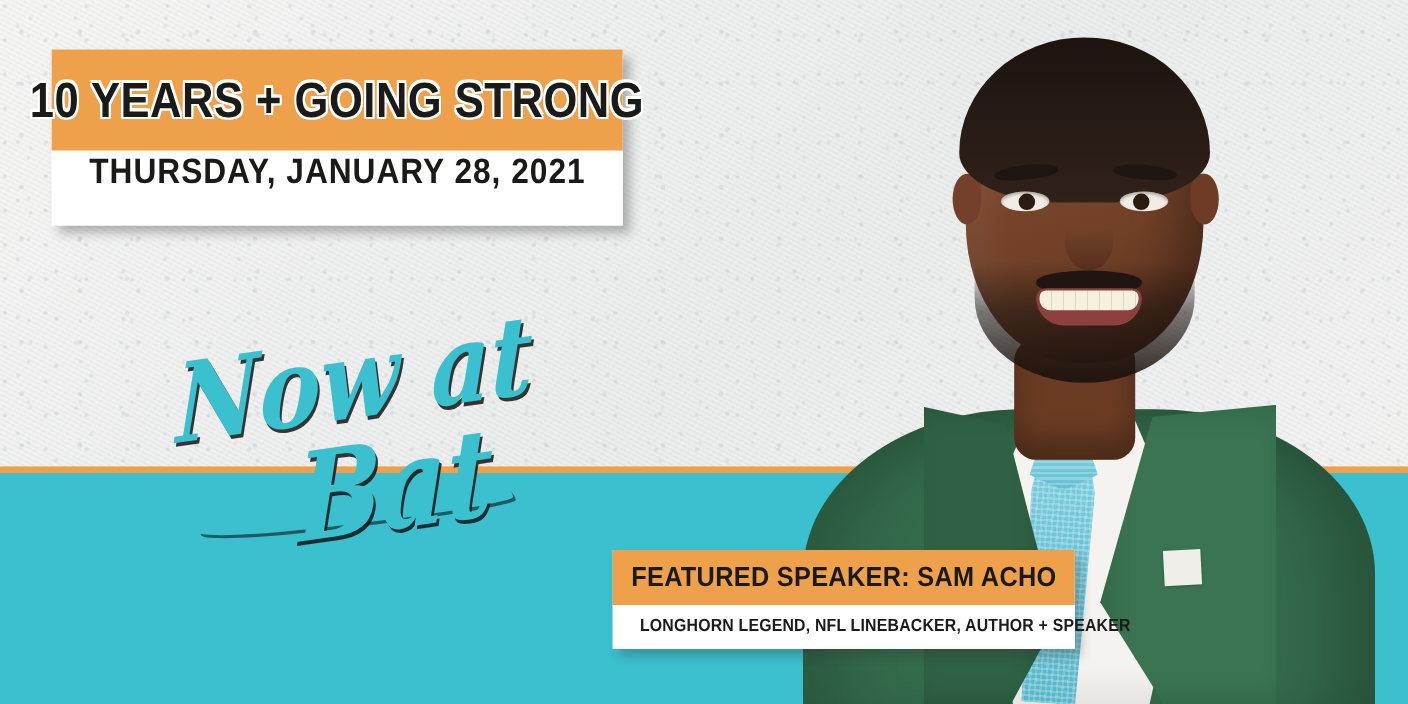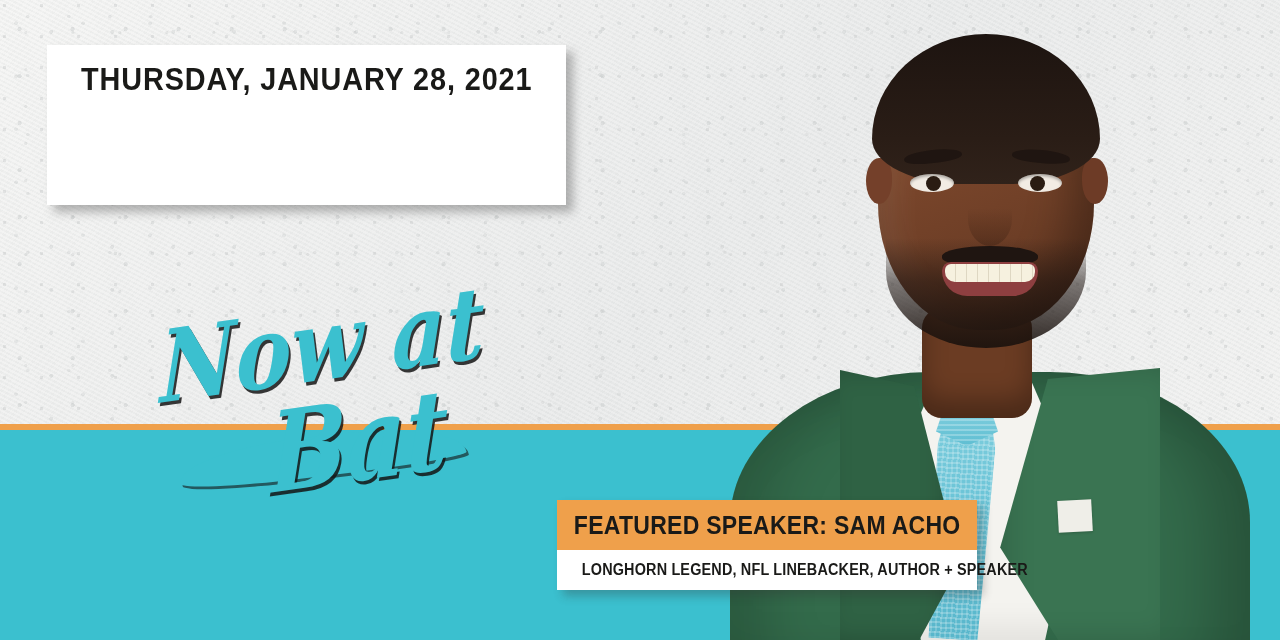--- a/index.html
+++ b/index.html
@@ -49,21 +49,21 @@
     position:absolute;left:47px;top:45px;width:519px;height:160px;
     background:#ffffff;
     box-shadow:7px 7px 9px rgba(60,60,60,.36);
   }
   .top-banner-orange{
     height:92px;background:#efa04b;
     display:flex;align-items:center;justify-content:center;
   }
   .top-banner-white{
     height:68px;background:#ffffff;
-    display:flex;align-items:center;justify-content:center;
+    display:flex;justify-content:center;
   }
   .headline{
     font-family:"Liberation Sans", sans-serif;
     font-weight:700;font-size:45px;letter-spacing:.5px;
     color:#1a1a18;text-transform:uppercase;
     transform:scaleX(.88);transform-origin:center;
     white-space:nowrap;
     text-shadow:
       -2px 0 0 #fff, 2px 0 0 #fff, 0 -2px 0 #fff, 0 2px 0 #fff,
       -2px -2px 0 #fff, 2px -2px 0 #fff, -2px 2px 0 #fff, 2px 2px 0 #fff;
@@ -314,20 +314,23 @@
 
 
   <div class="script-wrap">
     <div class="script-swash"></div>
     <div class="script-line script-now">Now at</div>
     <div class="script-line script-bat">Bat</div>
   </div>
 
 
   <div class="top-banner">
+    <div class="top-banner-orange">
+      <div class="headline">10 YEARS + GOING STRONG</div>
+    </div>
     <div class="top-banner-white">
       <div class="subhead">THURSDAY, JANUARY 28, 2021</div>
     </div>
   </div>
 
   <div class="portrait">
     <div class="p-shoulders"></div>
     <div class="p-shirt"></div>
     <div class="p-tie"></div>
     <div class="p-tie-knot"></div>

